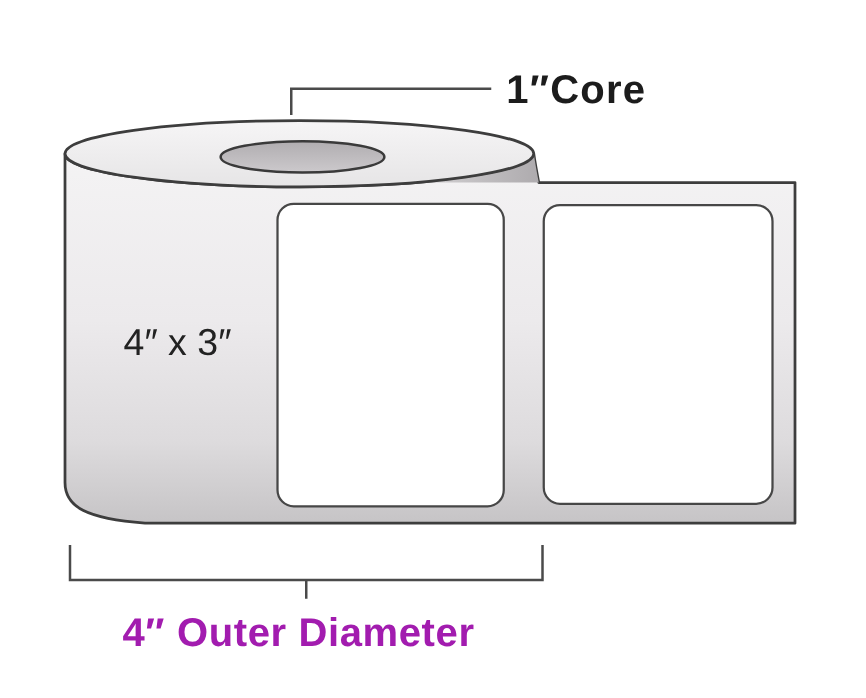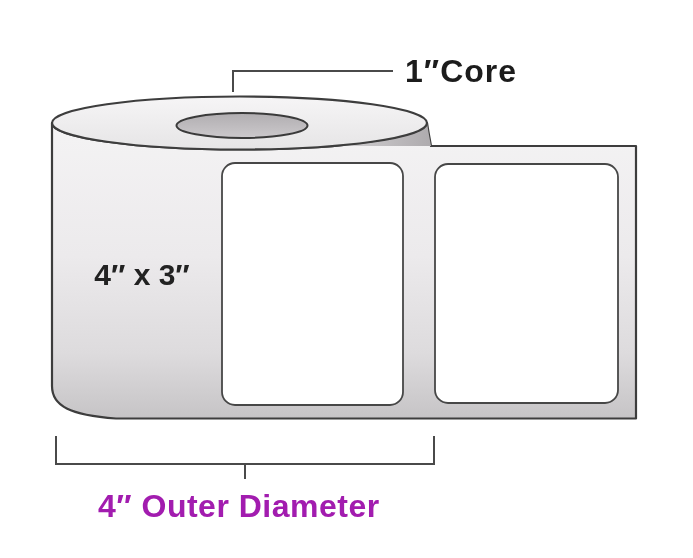--- a/index.html
+++ b/index.html
@@ -32,21 +32,21 @@
     font-size: 32px;
     font-weight: 700;
     letter-spacing: 1px;
   }
   .ann-rollsize {
     left: 86px;
     top: 258px;
     width: 112px;
     text-align: center;
     font-size: 30px;
-    font-weight: 700;
+    font-weight: 400;
     color: #222222;
   }
   .ann-od {
     left: 98px;
     top: 488px;
     font-size: 32px;
     font-weight: 700;
     letter-spacing: 0.5px;
     color: #a21caf;
   }

